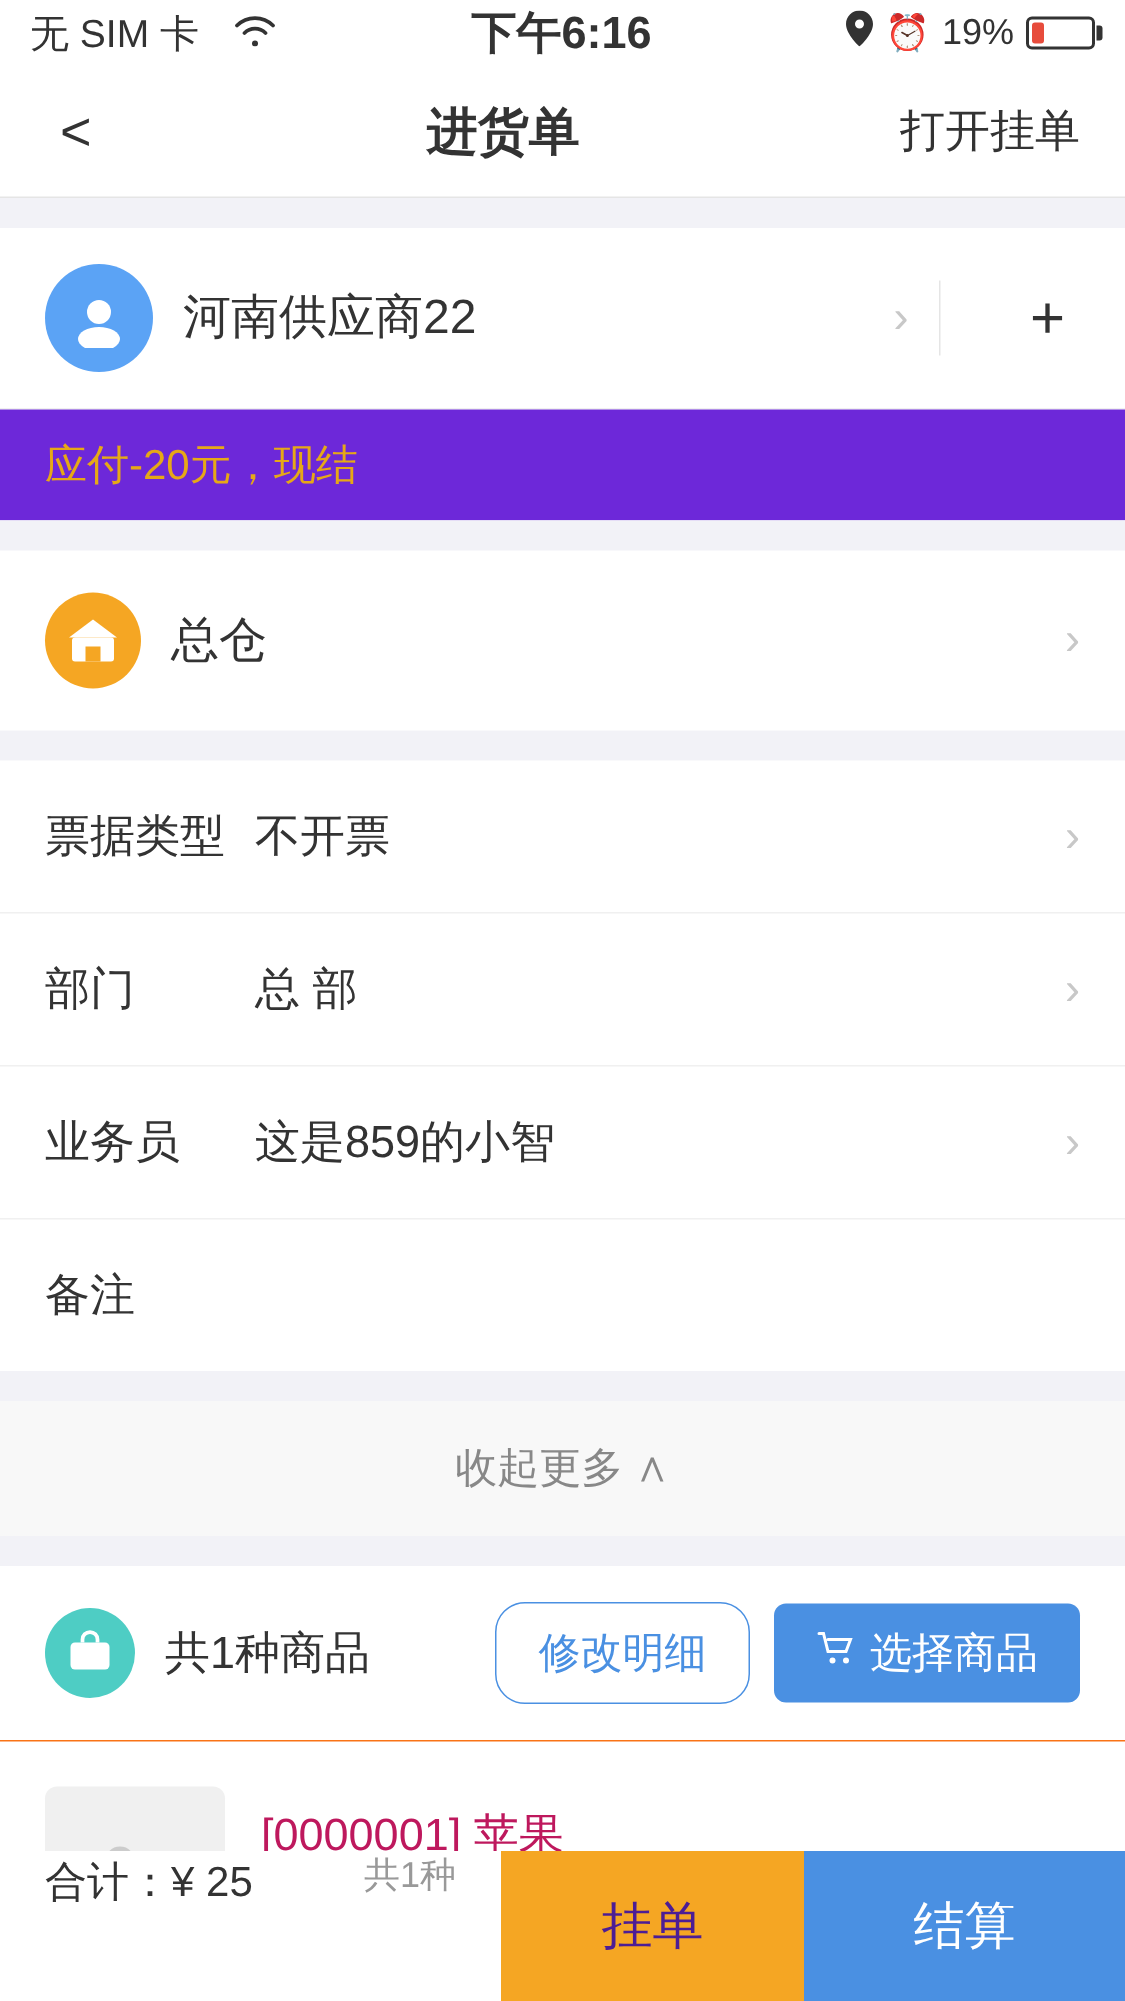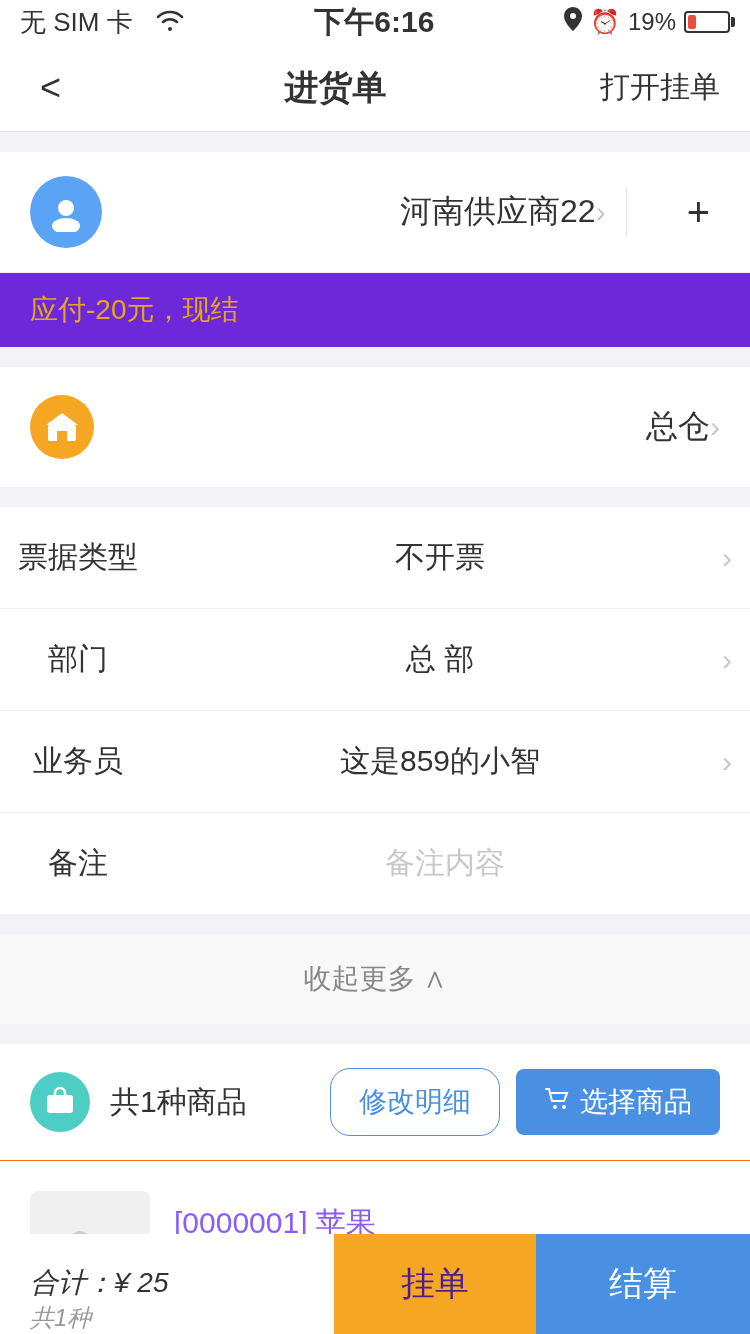--- a/index.html
+++ b/index.html
@@ -89,21 +89,20 @@
       width: 72px; height: 72px; border-radius: 50%;
       background: #5ba3f5;
       display: flex; align-items: center; justify-content: center;
       margin-right: 20px; flex-shrink: 0;
     }
     .supplier-avatar svg { width: 40px; height: 40px; }
     .supplier-name {
       flex: 1;
       font-size: 32px;
       color: #333;
-      text-align: right;
     }
     .chevron {
       color: #c8c8c8;
       font-size: 30px;
       margin-right: 0;
     }
     .supplier-add-btn {
       margin-left: 30px;
       padding: 0 10px;
       font-size: 40px;
@@ -136,35 +135,33 @@
     .warehouse-icon {
       width: 64px; height: 64px; border-radius: 50%;
       background: #f5a623;
       display: flex; align-items: center; justify-content: center;
       margin-right: 20px; flex-shrink: 0;
     }
     .warehouse-name {
       flex: 1;
       font-size: 32px;
       color: #333;
-      text-align: right;
     }
 
     
     .form-section {
       background: #fff;
       margin-top: 20px;
     }
     .form-row {
       display: flex;
       align-items: center;
-      padding: 30px 18px;
+      padding: 30px 30px;
       border-bottom: 1px solid #f0f0f0;
       min-height: 90px;
-      text-align: center;
     }
     .form-row:last-child { border-bottom: none; }
     .form-label {
       font-size: 30px;
       color: #333;
       width: 120px;
       flex-shrink: 0;
     }
     .form-value {
       flex: 1;
@@ -242,21 +239,21 @@
       border-radius: 8px;
       margin-right: 24px;
       flex-shrink: 0;
       display: flex; align-items: center; justify-content: center;
     }
     .product-info {
       flex: 1;
     }
     .product-name {
       font-size: 30px;
-      color: #8b5cf6;
+      color: #be185d;
       margin-bottom: 14px;
     }
     .product-price {
       font-size: 30px;
       color: #333;
     }
     .product-price .highlight {
       color: #4a90e2;
     }
     .product-more {
@@ -272,24 +269,23 @@
       left: 0;
       width: 750px;
       height: 100px;
       display: flex;
       align-items: stretch;
     }
     .footer-total {
       flex: 1;
       background: #fff;
       display: flex;
-      flex-direction: column;
-      justify-content: flex-end;
+      flex-direction: row;
+      justify-content: space-between;
       padding: 0 30px;
-      font-style: italic;
     }
     .footer-total-amount {
       font-size: 34px;
       font-weight: 600;
       color: #333;
     }
     .footer-total-amount span {
       font-size: 28px;
       font-weight: normal;
     }
@@ -390,21 +386,20 @@
     <span class="form-value">总 部</span>
     <span class="chevron">›</span>
   </div>
   <div class="form-row">
     <span class="form-label">业务员</span>
     <span class="form-value">这是859的小智</span>
     <span class="chevron">›</span>
   </div>
   <div class="form-row">
     <span class="form-label">备注</span>
-    <span class="form-value form-placeholder">备注内容</span>
   </div>
 </div>
 
 <div class="collapse-row">收起更多 ∧</div>
 
 <div class="products-section">
   <div class="products-header">
     <div class="products-icon">
       <svg width="34" height="34" viewBox="0 0 34 34" fill="none">
         <rect x="4" y="10" width="26" height="18" rx="3" fill="#fff"></rect>

